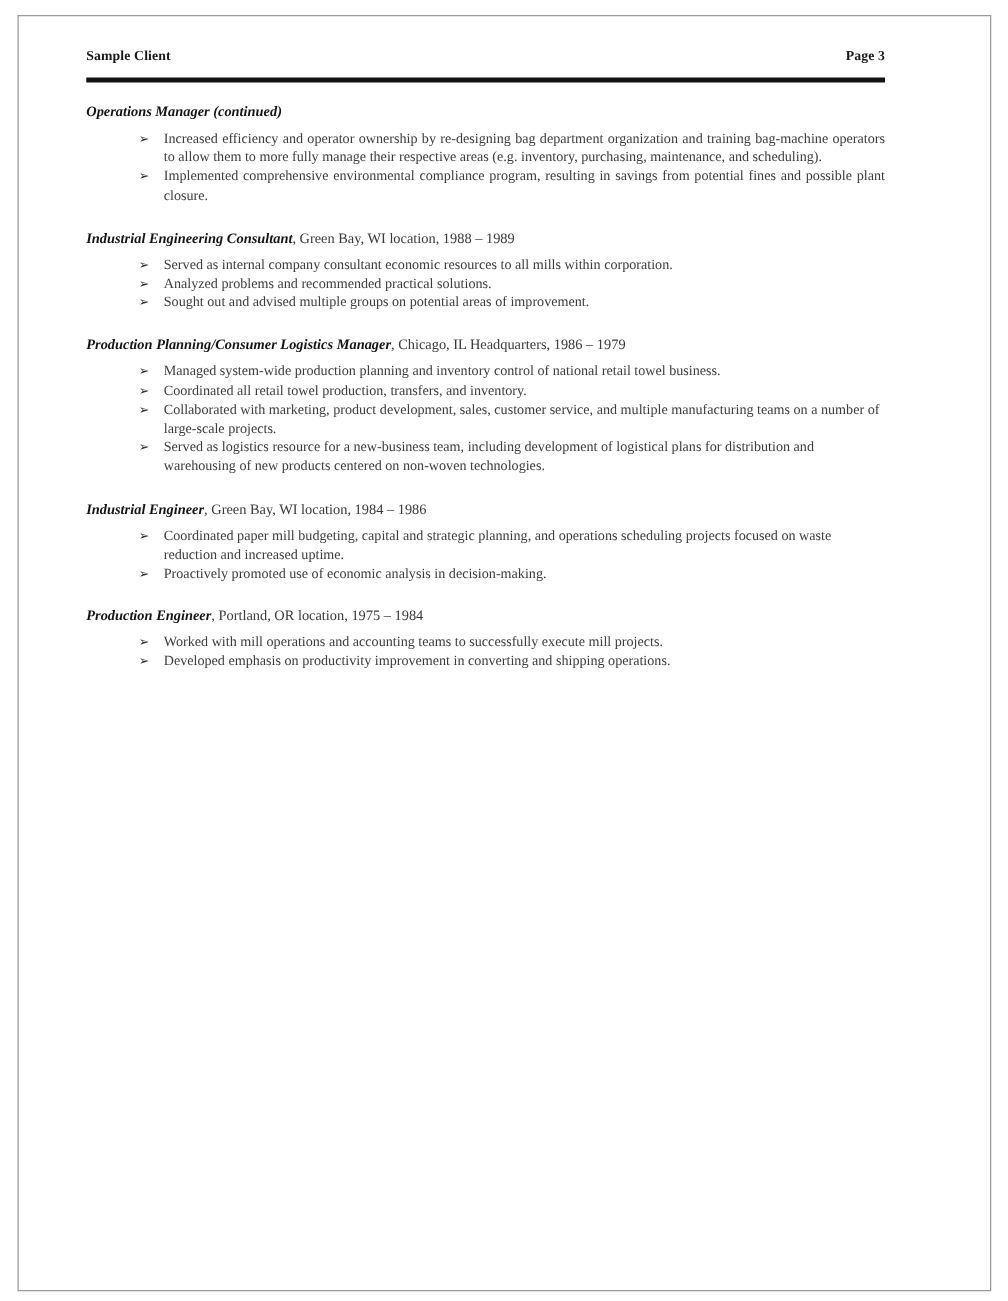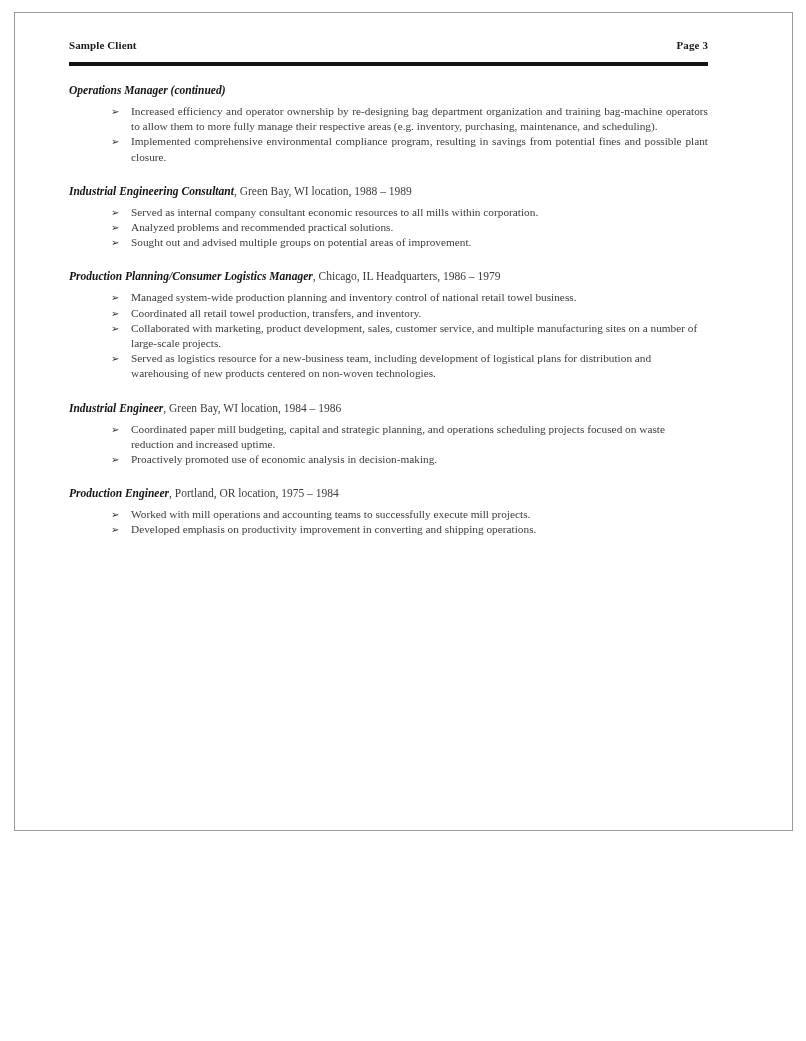--- a/index.html
+++ b/index.html
@@ -12,21 +12,21 @@
     height: 1041px;
     font-family: "Liberation Serif", "DejaVu Serif", serif;
     overflow: hidden;
   }
 
   .page {
     position: absolute;
     left: 14px;
     top: 12px;
     width: 779px;
-    height: 819px;
+    height: 1021px;
     box-sizing: border-box;
     border: 1px solid #9a9a9a;
     background: #ffffff;
   }
 
   .page-inner {
     position: absolute;
     left: 54px;
     top: 26px;
     width: 639px;
@@ -154,21 +154,21 @@
             <li class="bullet-item">
               <span class="bullet-glyph">➢</span>
               <span class="bullet-text">Managed system-wide production planning and inventory control of national retail towel business.</span>
             </li>
             <li class="bullet-item">
               <span class="bullet-glyph">➢</span>
               <span class="bullet-text">Coordinated all retail towel production, transfers, and inventory.</span>
             </li>
             <li class="bullet-item">
               <span class="bullet-glyph">➢</span>
-              <span class="bullet-text">Collaborated with marketing, product development, sales, customer service, and multiple manufacturing sites on a number of large-scale projects.</span>
+              <span class="bullet-text">Collaborated with marketing, product development, sales, customer service, and multiple manufacturing teams on a number of large-scale projects.</span>
             </li>
             <li class="bullet-item">
               <span class="bullet-glyph">➢</span>
               <span class="bullet-text">Served as logistics resource for a new-business team, including development of logistical plans for distribution and warehousing of new products centered on non-woven technologies.</span>
             </li>
           </ul>
         </div>
         <div class="job-block">
           <div class="job-heading gap-before-heading"><span class="job-title">Industrial Engineer</span><span class="job-meta">, Green Bay, WI location, 1984 – 1986</span></div>
           <ul class="bullet-list">

